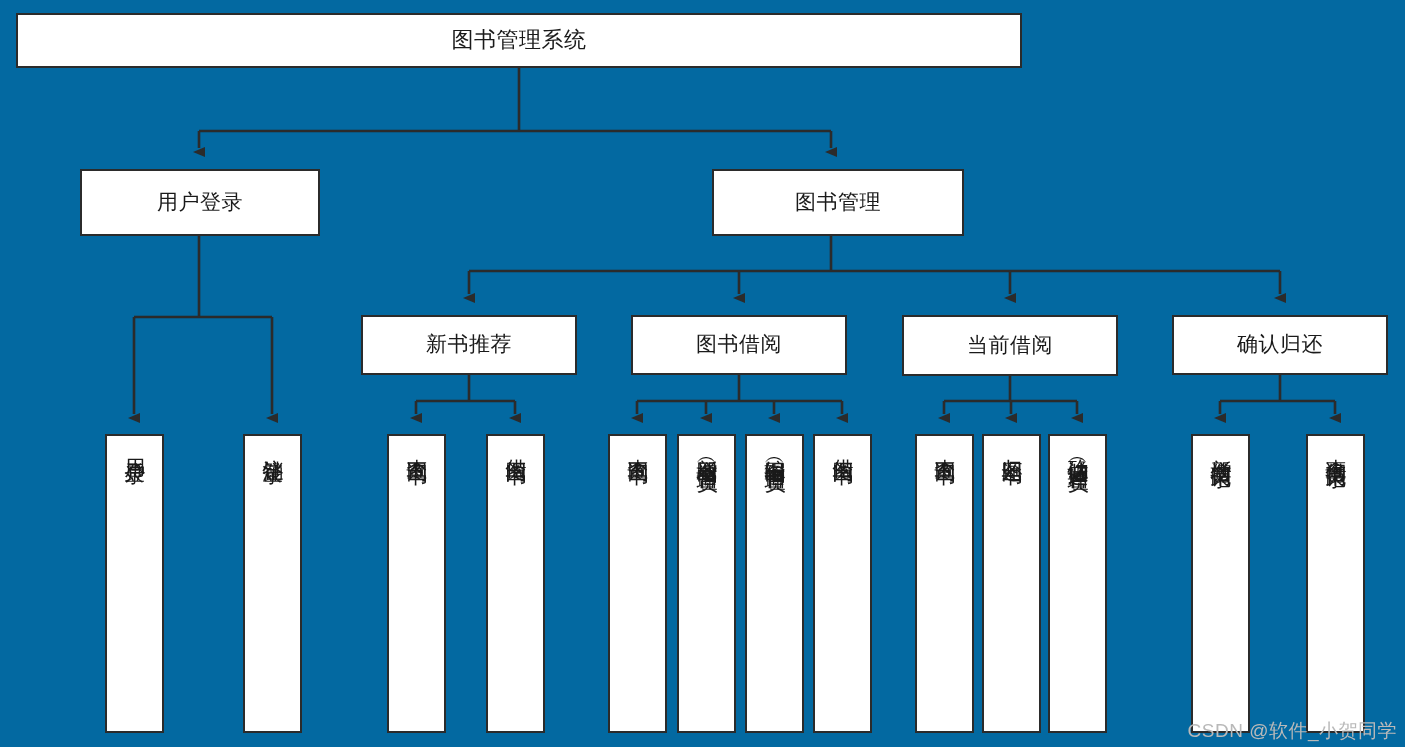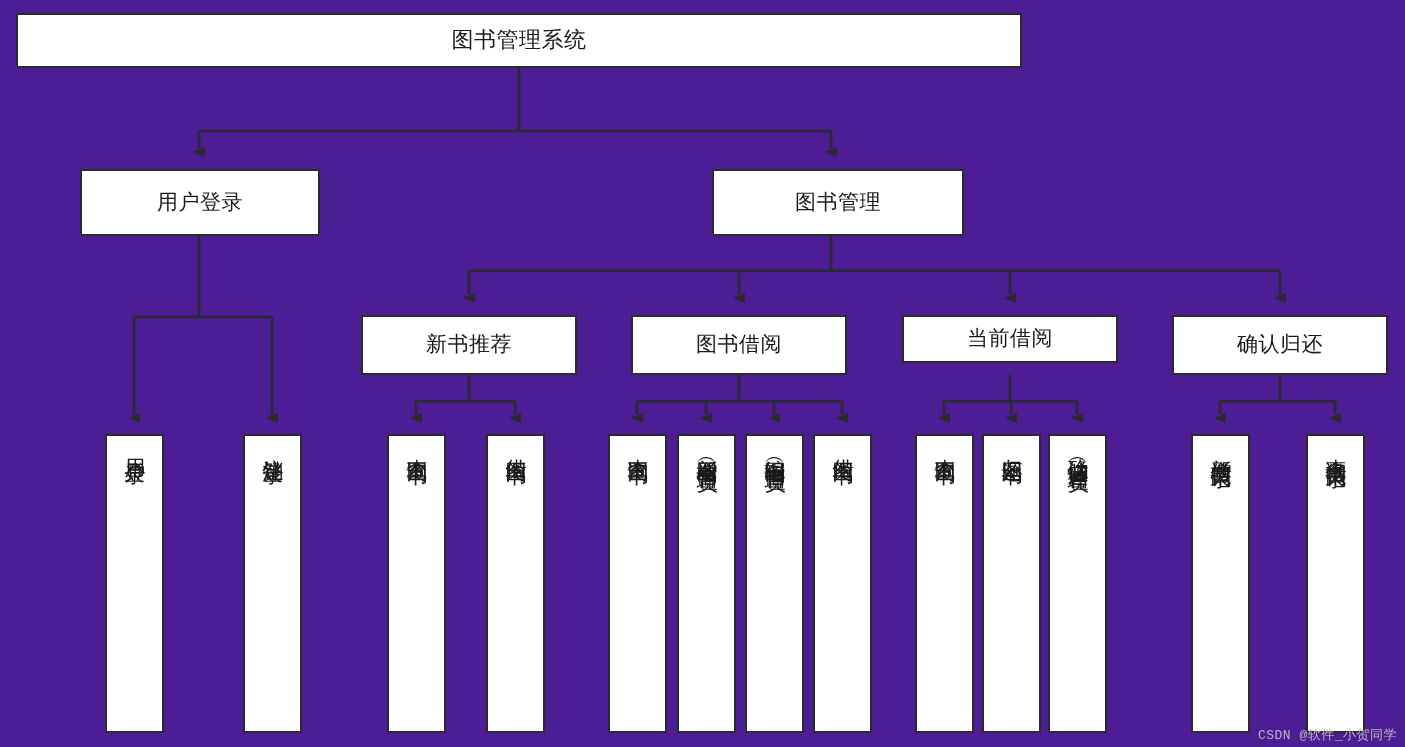--- a/index.html
+++ b/index.html
@@ -8,21 +8,21 @@
     padding: 0;
     background: #ffffff;
   }
   body {
     font-family: "DejaVu Sans", "Liberation Sans", sans-serif;
   }
   #diagram-root {
     position: relative;
     width: 1405px;
     height: 747px;
-    background: #4c1d95;
+    background: #0369a1;
     overflow: hidden;
   }
   svg.connectors {
     position: absolute;
     left: 0;
     top: 0;
     width: 1405px;
     height: 747px;
     pointer-events: none;
   }
@@ -58,25 +58,25 @@
     text-orientation: upright;
     font-size: 21px;
     line-height: 1.18;
     letter-spacing: 2px;
     margin: 0 auto;
   }
   .watermark {
     position: absolute;
     right: 8px;
     bottom: 3px;
-    font-size: 13px;
+    font-size: 19px;
     color: #b9b9b9;
     letter-spacing: 0.5px;
     white-space: nowrap;
-    font-family: Liberation Mono, monospace;
+    font-family: Liberation Sans, sans-serif;
   }
 </style>
 </head>
 <body>
 
 <div id="diagram-root">
 
   <svg class="connectors" viewBox="0 0 1405 747" xmlns="http://www.w3.org/2000/svg">
     <defs>
       <marker id="arrow" markerWidth="10" markerHeight="12" refX="1" refY="6" orient="auto" markerUnits="userSpaceOnUse">
@@ -137,21 +137,21 @@
   <div class="node horizontal" style="left:712px; top:169px; width:252px; height:67px;">
     <span class="node-label">图书管理</span>
   </div>
 
   <div class="node horizontal" style="left:361px; top:315px; width:216px; height:60px;">
     <span class="node-label">新书推荐</span>
   </div>
   <div class="node horizontal" style="left:631px; top:315px; width:216px; height:60px;">
     <span class="node-label">图书借阅</span>
   </div>
-  <div class="node horizontal" style="left:902px; top:315px; width:216px; height:48px;">
+  <div class="node horizontal" style="left:902px; top:315px; width:216px; height:61px;">
     <span class="node-label">当前借阅</span>
   </div>
   <div class="node horizontal" style="left:1172px; top:315px; width:216px; height:60px;">
     <span class="node-label">确认归还</span>
   </div>
 
   <div class="node vertical" style="left:105px; top:434px; width:59px; height:299px;">
     <span class="node-label">用户登录</span>
   </div>
   <div class="node vertical" style="left:243px; top:434px; width:59px; height:299px;">

